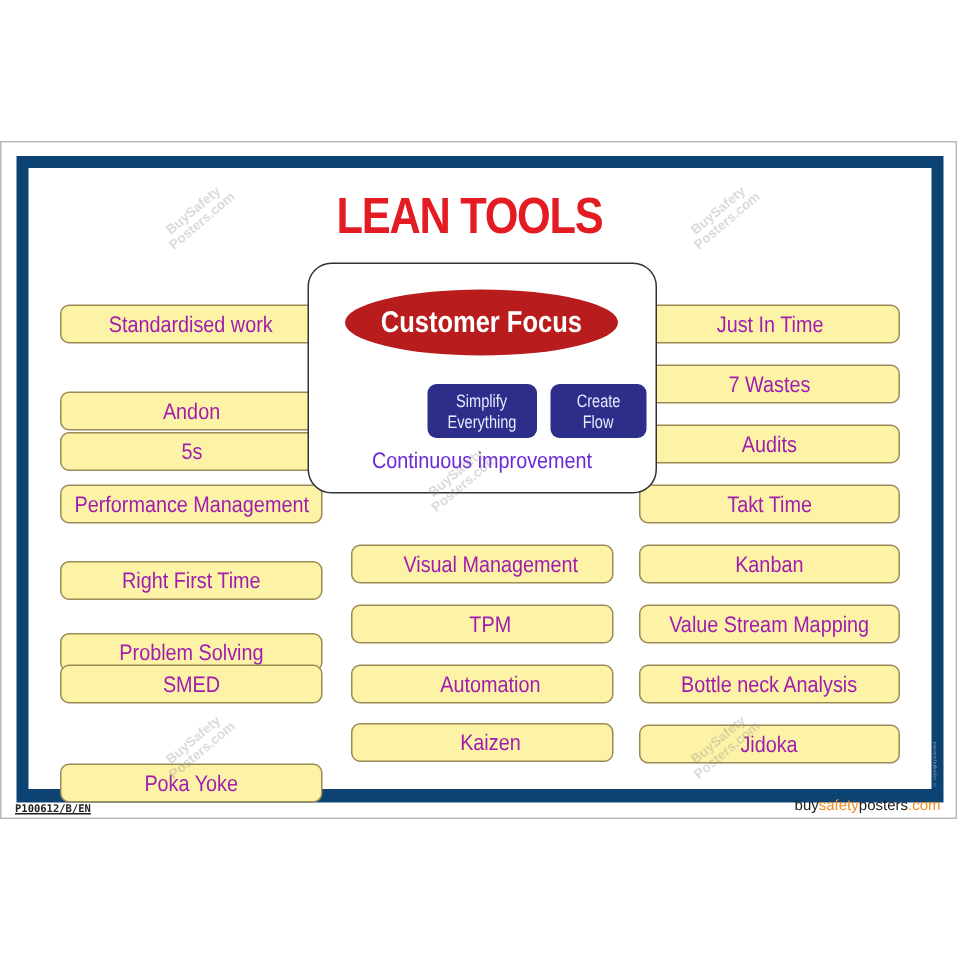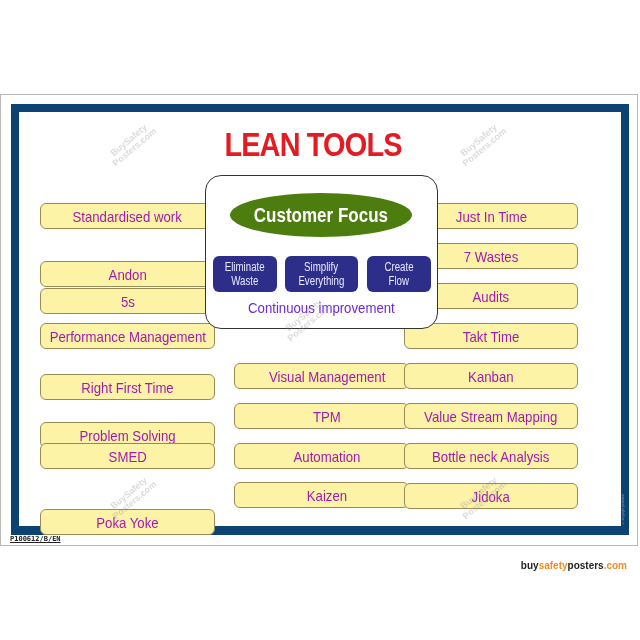--- a/index.html
+++ b/index.html
@@ -5,30 +5,30 @@
   html, body { margin:0; padding:0; }
   body { width:640px; height:640px; background:#ffffff; position:relative; overflow:hidden; font-family:"Liberation Sans", sans-serif; }
   .poster { position:absolute; left:0; top:94px; width:638px; height:452px; border:1px solid #b9b9b9; background:#fff; box-sizing:border-box; }
   .frame { position:absolute; left:11px; top:104px; width:618px; height:431px; background:#0d4373; }
   .inner { position:absolute; left:19px; top:112px; width:602px; height:414px; background:#ffffff; }
   .title { position:absolute; left:0; top:125px; width:626px; text-align:center; color:#e31b23; font-family:"Liberation Sans", sans-serif; font-weight:bold; font-size:34px; letter-spacing:-1px; transform:scaleX(0.85); transform-origin:313px 0; }
   .tool { position:absolute; height:26px; background:#fcf3a7; border:1.5px solid #9a8a55; border-radius:6px; box-sizing:border-box; display:flex; align-items:center; justify-content:center; font-size:15px; color:#a21caf; white-space:nowrap; }
   .tool span { display:inline-block; transform:scaleX(0.88); }
   .colL { left:40px; width:175px; }
   .colM { left:234px; width:175px;padding-left:11px; }
-  .colR { left:404px; width:174px; }
+  .colR { left:426px; width:174px; }
   .center { position:absolute; left:205px; top:175px; width:233px; height:154px; background:#fff; border:1.5px solid #333; border-radius:16px; box-sizing:border-box; z-index:2; }
-  .oval { position:absolute; left:24px; top:17px; width:182px; height:44px; background:#4d7c0f; border-radius:50%; color:#fff; font-weight:bold; font-size:20px; display:flex; align-items:center; justify-content:center; }
+  .oval { position:absolute; left:24px; top:17px; width:182px; height:44px; background:#b91c1c; border-radius:50%; color:#fff; font-weight:bold; font-size:20px; display:flex; align-items:center; justify-content:center; }
   .oval span { transform:scaleX(0.85); display:inline-block; }
   .pill { position:absolute; top:80px; height:36px; background:#2c2e8a; border-radius:6px; color:#e8e8ff; font-size:12px; line-height:14px; display:flex; align-items:center; justify-content:center; text-align:center; }
   .pill span { transform:scaleX(0.9); display:inline-block; }
   .cont { position:absolute; left:0; top:123px; width:100%; text-align:center; font-size:15px; color:#6d28d9; }
   .cont span { transform:scaleX(0.88); display:inline-block; }
   .footer-code { position:absolute; left:10px; top:535px; font-family:"DejaVu Sans Mono", monospace; font-size:7px; color:#222; font-weight:bold;text-decoration:underline; }
-  .footer-brand { position:absolute; right:13px; top:560px; font-size:10px; font-weight:bold; color:#222; }
+  .footer-brand { position:absolute; right:13px; top:532px; font-size:10px; font-weight:normal; color:#222; }
   .footer-brand .o { color:#f28c1e; }
   .wm { position:absolute; color:rgba(150,150,150,0.35); font-size:9px; font-weight:bold; transform:rotate(-40deg); line-height:9px; text-align:center; pointer-events:none; z-index:5; }
   .vtext { position:absolute; left:621px; top:470px; width:6px; height:55px; color:#7fa0c0; font-size:3px; writing-mode:vertical-rl; transform:rotate(180deg); overflow:hidden; }
 </style>
 </head>
 <body>
 
 <div class="poster"></div>
 <div class="frame"></div>
 <div class="inner"></div>
@@ -96,23 +96,20 @@
     <span>Bottle neck Analysis</span>
   </div>
 <div class="tool colR" style="top:483px">
     <span>Jidoka</span>
   </div>
 
 <div class="center">
   <div class="oval">
       <span>Customer Focus</span>
     </div>
-  <div class="pill" style="left:7px;width:64px">
-      <span><span>Eliminate</span><br><span>Waste</span></span>
-    </div>
   <div class="pill" style="left:79px;width:73px">
       <span><span>Simplify</span><br><span>Everything</span></span>
     </div>
   <div class="pill" style="left:161px;width:64px">
       <span><span>Create</span><br><span>Flow</span></span>
     </div>
   <div class="cont"><span>Continuous improvement</span></div>
 </div>
 
 <div class="wm" style="left:105px;top:135px"><span>BuySafety</span><br><span>Posters.com</span></div>

